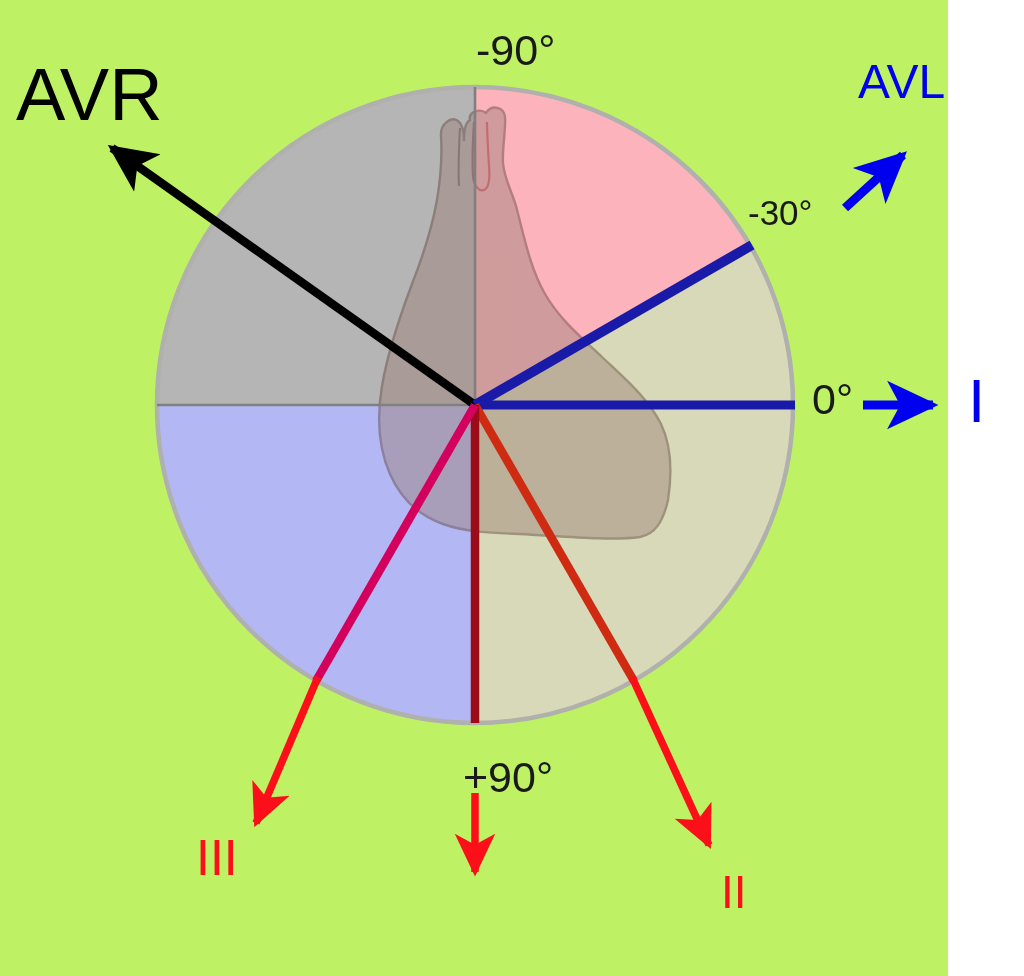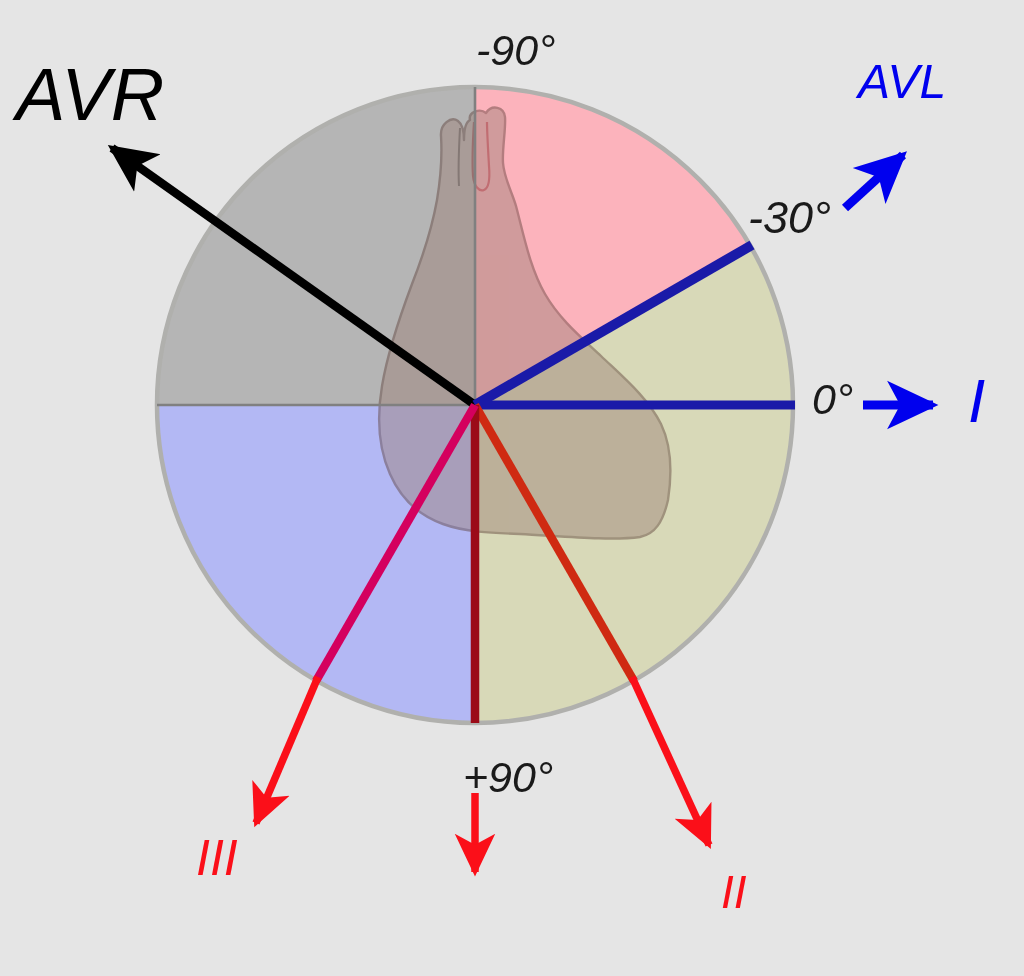--- a/index.html
+++ b/index.html
@@ -9,24 +9,23 @@
     background: #ffffff;
   }
   body {
     width: 1024px;
     height: 976px;
     overflow: hidden;
     font-family: "Liberation Sans", sans-serif;
   }
   #diagram-root {
     position: relative;
-    width: 1024px;
+    width: 948px;
     height: 976px;
-    background: #e5e5e5;
-    font-style: italic;
+    background: #bef264;
   }
   svg.axis-svg {
     position: absolute;
     left: 0;
     top: 0;
     width: 1024px;
     height: 976px;
     display: block;
   }
   .lbl {
@@ -39,21 +38,21 @@
     font-size: 70px;
     font-weight: 400;
     letter-spacing: 0px;
   }
   .deg-lbl {
     font-size: 43px;
     font-weight: 400;
     color: #1a1a1a;
   }
   .deg-lbl-sm {
-    font-size: 45px;
+    font-size: 35px;
     font-weight: 400;
     color: #1a1a1a;
   }
 </style>
 </head>
 <body>
 
 <div id="diagram-root">
 
   <svg class="axis-svg" viewBox="0 0 1024 976" xmlns="http://www.w3.org/2000/svg">

